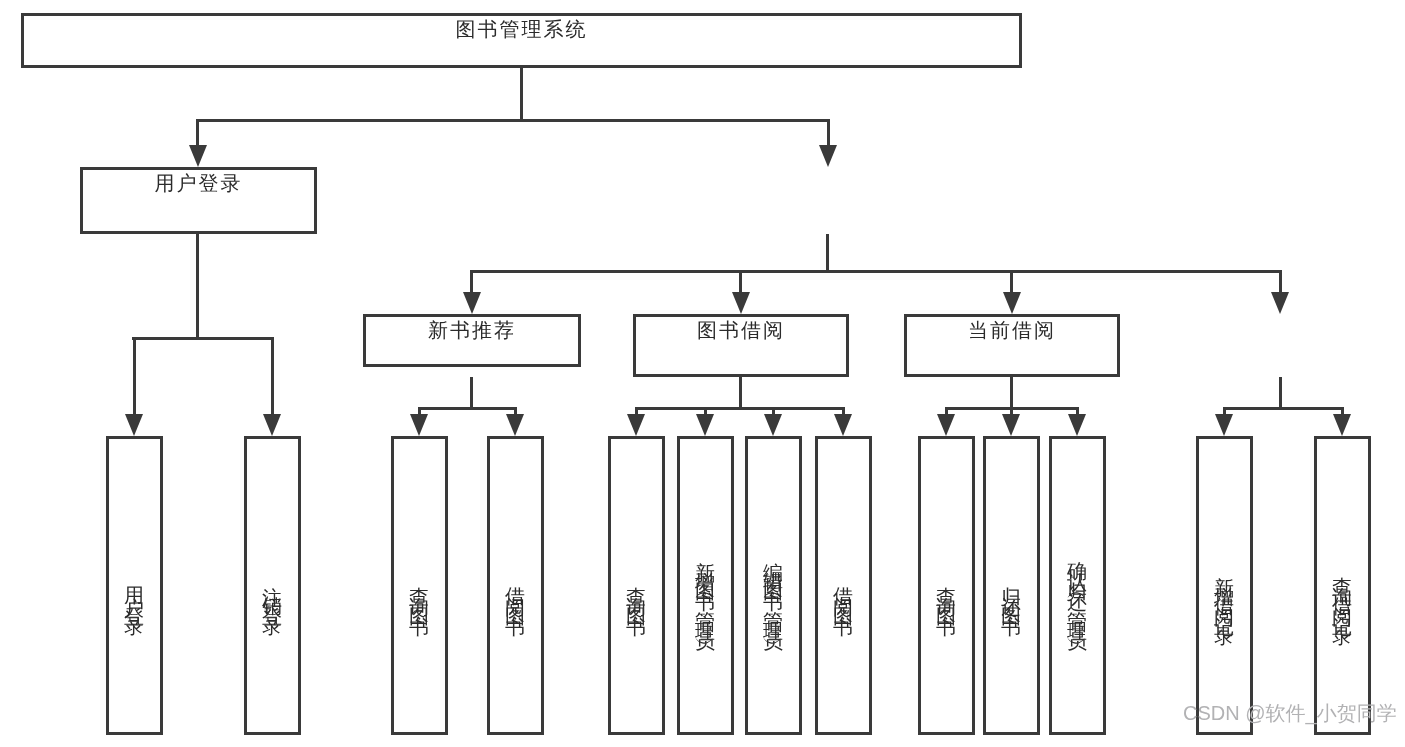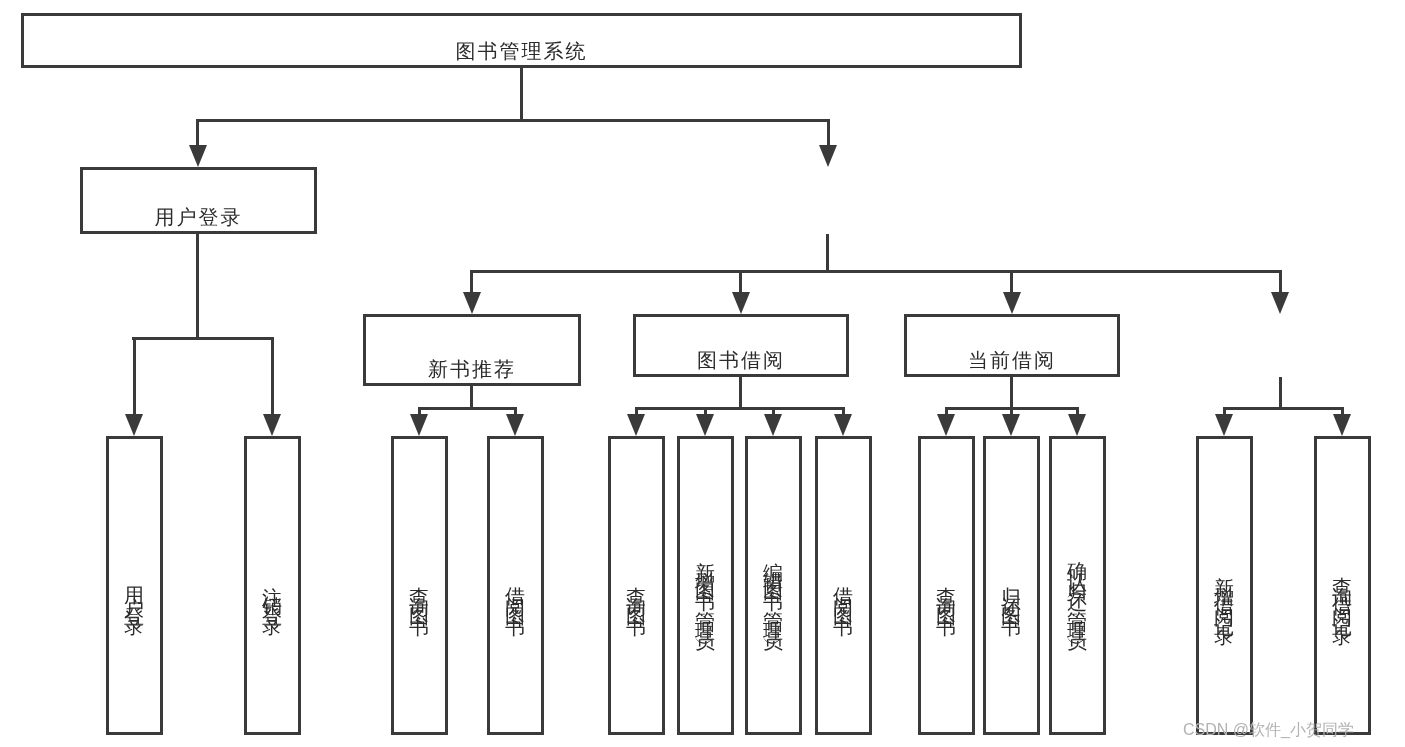--- a/index.html
+++ b/index.html
@@ -7,21 +7,21 @@
     position:relative;
     width:1405px;height:747px;
     background:#ffffff;
     font-family:"Liberation Sans",sans-serif;
     overflow:hidden;
   }
   
   .box{
     position:absolute;box-sizing:border-box;
     border:3px solid #3a3a3a;background:#ffffff;
-    display:flex;align-items:flex-end;justify-content:center;
+    display:flex;align-items:flex-start;justify-content:center;
     z-index:2;
   }
   .box .lbl{
     font-size:20px;color:#2b2b2b;letter-spacing:2px;white-space:nowrap;
   }
   
   .vbox{
     position:absolute;box-sizing:border-box;
     top:436px;width:57px;height:299px;
     border:3px solid #3a3a3a;background:#ffffff;
@@ -37,22 +37,22 @@
   .hl{position:absolute;height:3px;background:#3a3a3a;z-index:1;}
   .vl{position:absolute;width:3px;background:#3a3a3a;z-index:1;}
   
   .ah{
     position:absolute;width:0;height:0;z-index:1;
     border-left:9px solid transparent;
     border-right:9px solid transparent;
     border-top:22px solid #3a3a3a;
   }
   .wm{
-    position:absolute;left:1183px;top:720px;
-    font-size:16px;color:#b2b2b4;white-space:nowrap;z-index:5;text-align:right;
+    position:absolute;left:1183px;top:700px;
+    font-size:20px;color:#b2b2b4;white-space:nowrap;z-index:5;text-align:right;
   }
 </style>
 </head>
 <body>
 
 <div class="stage">
 
   <div class="vl" style="left:520px;top:66px;height:56px"></div>
   <div class="hl" style="left:196px;top:119px;width:634px"></div>
   <div class="vl" style="left:196px;top:119px;height:28px"></div>
@@ -113,21 +113,21 @@
   <div class="ah" style="left:1333px;top:414px"></div>
 
   <div class="box" style="left:21px;top:13px;width:1001px;height:55px">
     <span class="lbl">图书管理系统</span>
   </div>
 
   <div class="box" style="left:80px;top:167px;width:237px;height:67px">
     <span class="lbl">用户登录</span>
   </div>
 
-  <div class="box" style="left:363px;top:314px;width:218px;height:72px">
+  <div class="box" style="left:363px;top:314px;width:218px;height:53px">
     <span class="lbl">新书推荐</span>
   </div>
   <div class="box" style="left:904px;top:314px;width:216px;height:63px">
     <span class="lbl">当前借阅</span>
   </div>
   <div class="box" style="left:633px;top:314px;width:216px;height:63px">
     <span class="lbl">图书借阅</span>
   </div>
 
   <div class="vbox" style="left:106px">

